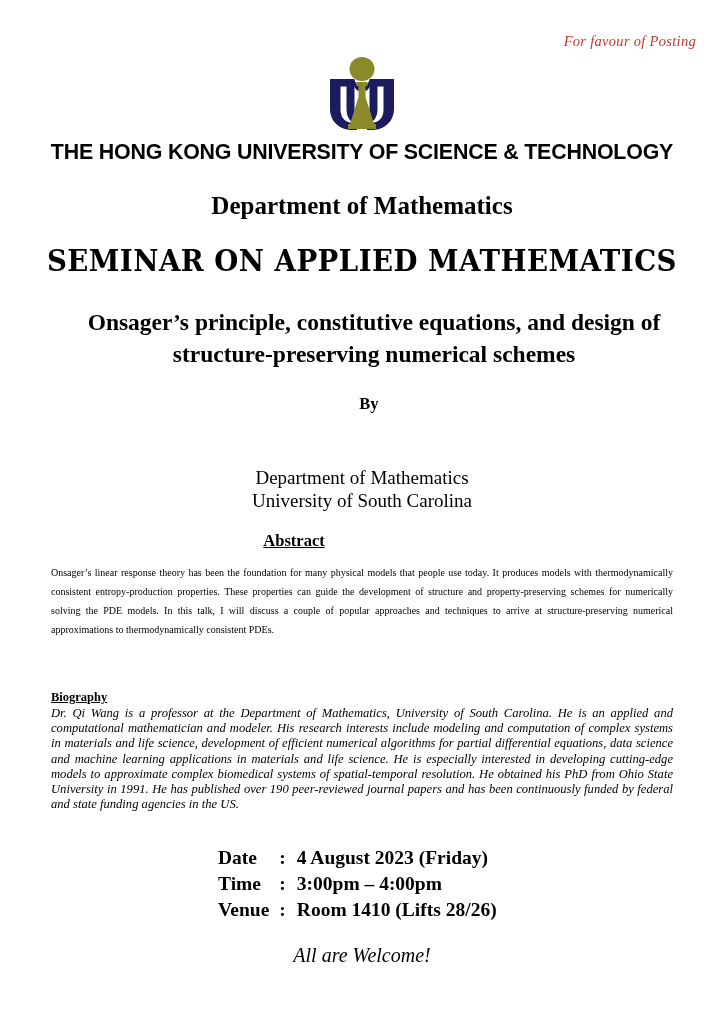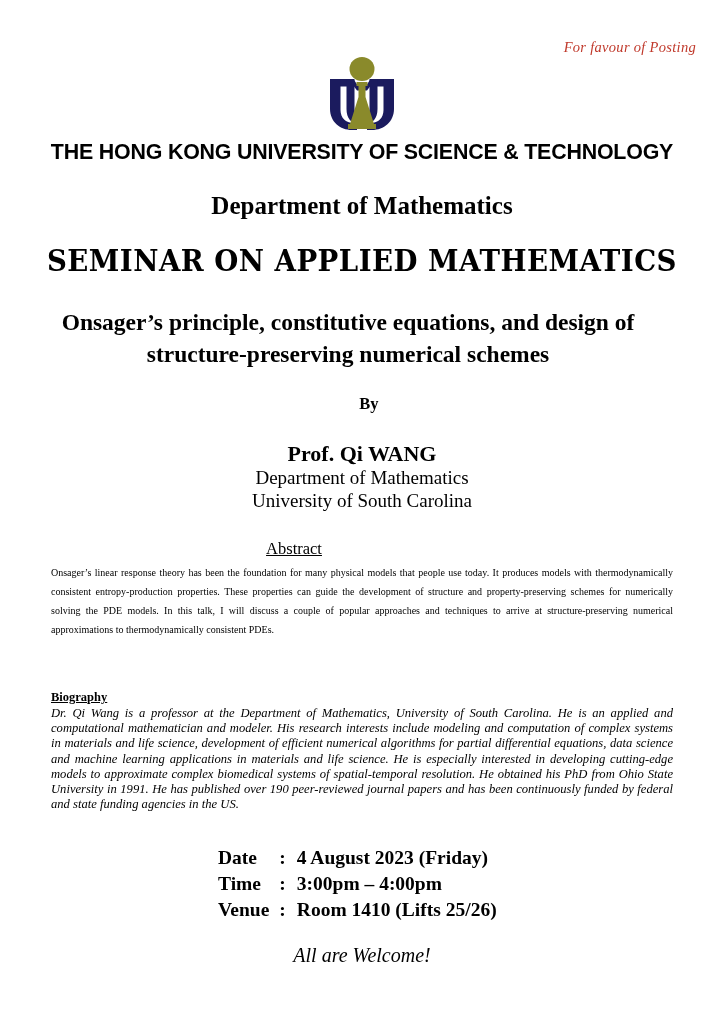--- a/index.html
+++ b/index.html
@@ -21,21 +21,20 @@
   .posting-note {
     position: absolute;
     top: 33px;
     right: 28px;
     font-family: "Liberation Serif", serif;
     font-style: italic;
     font-size: 14.5px;
     color: #c0392b;
     letter-spacing: 0.3px;
     white-space: nowrap;
-    margin-top: 6px;
   }
 
   
   .logo-wrap {
     position: absolute;
     top: 56px;
     left: 0;
     width: 724px;
     display: flex;
     justify-content: center;
@@ -79,21 +78,21 @@
     font-family: "DejaVu Serif", "Liberation Serif", serif;
     font-weight: bold;
     font-size: 30px;
     letter-spacing: 0.5px;
     transform: scaleX(0.92);
     white-space: nowrap;
   }
   .talk-title {
     position: absolute;
     top: 306px;
-    left: 38px;
+    left: 64px;
     width: 620px;
     text-align: center;
     font-family: "Liberation Serif", serif;
     font-weight: bold;
     font-size: 23.5px;
     line-height: 32px;
   }
 
   
   .by-label {
@@ -125,24 +124,23 @@
     line-height: 23px;
   }
 
   
   .section-heading-center {
     position: absolute;
     top: 531px;
     left: 0;
     width: 588px;
     text-align: center;
-    font-weight: normal;
+    font-weight: bold;
     font-size: 16.5px;
     text-decoration: underline;
-    margin-top: 8px;
   }
   .abstract-body {
     position: absolute;
     top: 563px;
     left: 51px;
     width: 622px;
     font-size: 10px;
     line-height: 19px;
     text-align: justify;
   }
@@ -232,21 +230,20 @@
   <div class="univ-name">THE HONG KONG UNIVERSITY OF SCIENCE &amp; TECHNOLOGY</div>
 
   <div class="dept-name">Department of Mathematics</div>
 
   <div class="seminar-banner">SEMINAR ON APPLIED MATHEMATICS</div>
 
   <div class="talk-title">Onsager’s principle, constitutive equations, and design of structure-preserving numerical schemes</div>
 
   <div class="by-label">By</div>
 
-  <div class="speaker-name">Prof. Qi WANG</div>
 
   <div class="speaker-aff">
     <div>Department of Mathematics</div>
     <div>University of South Carolina</div>
   </div>
 
   <div class="section-heading-center">Abstract</div>
 
   <div class="abstract-body">Onsager’s linear response theory has been the foundation for many physical models that people use today. It produces models with thermodynamically consistent entropy-production properties. These properties can guide the development of structure and property-preserving schemes for numerically solving the PDE models. In this talk, I will discuss a couple of popular approaches and techniques to arrive at structure-preserving numerical approximations to thermodynamically consistent PDEs.</div>
 
@@ -263,21 +260,21 @@
         <td>4 August 2023 (Friday)</td>
       </tr>
       <tr>
         <td class="k">Time</td>
         <td class="sep">:</td>
         <td>3:00pm – 4:00pm</td>
       </tr>
       <tr>
         <td class="k">Venue</td>
         <td class="sep">:</td>
-        <td>Room 1410 (Lifts 25/26)</td>
+        <td>Room 1410 (Lifts 28/26)</td>
       </tr>
     </tbody>
       </table>
   </div>
 
   <div class="welcome">All are Welcome!</div>
 
 </div>
 
 </body></html>

